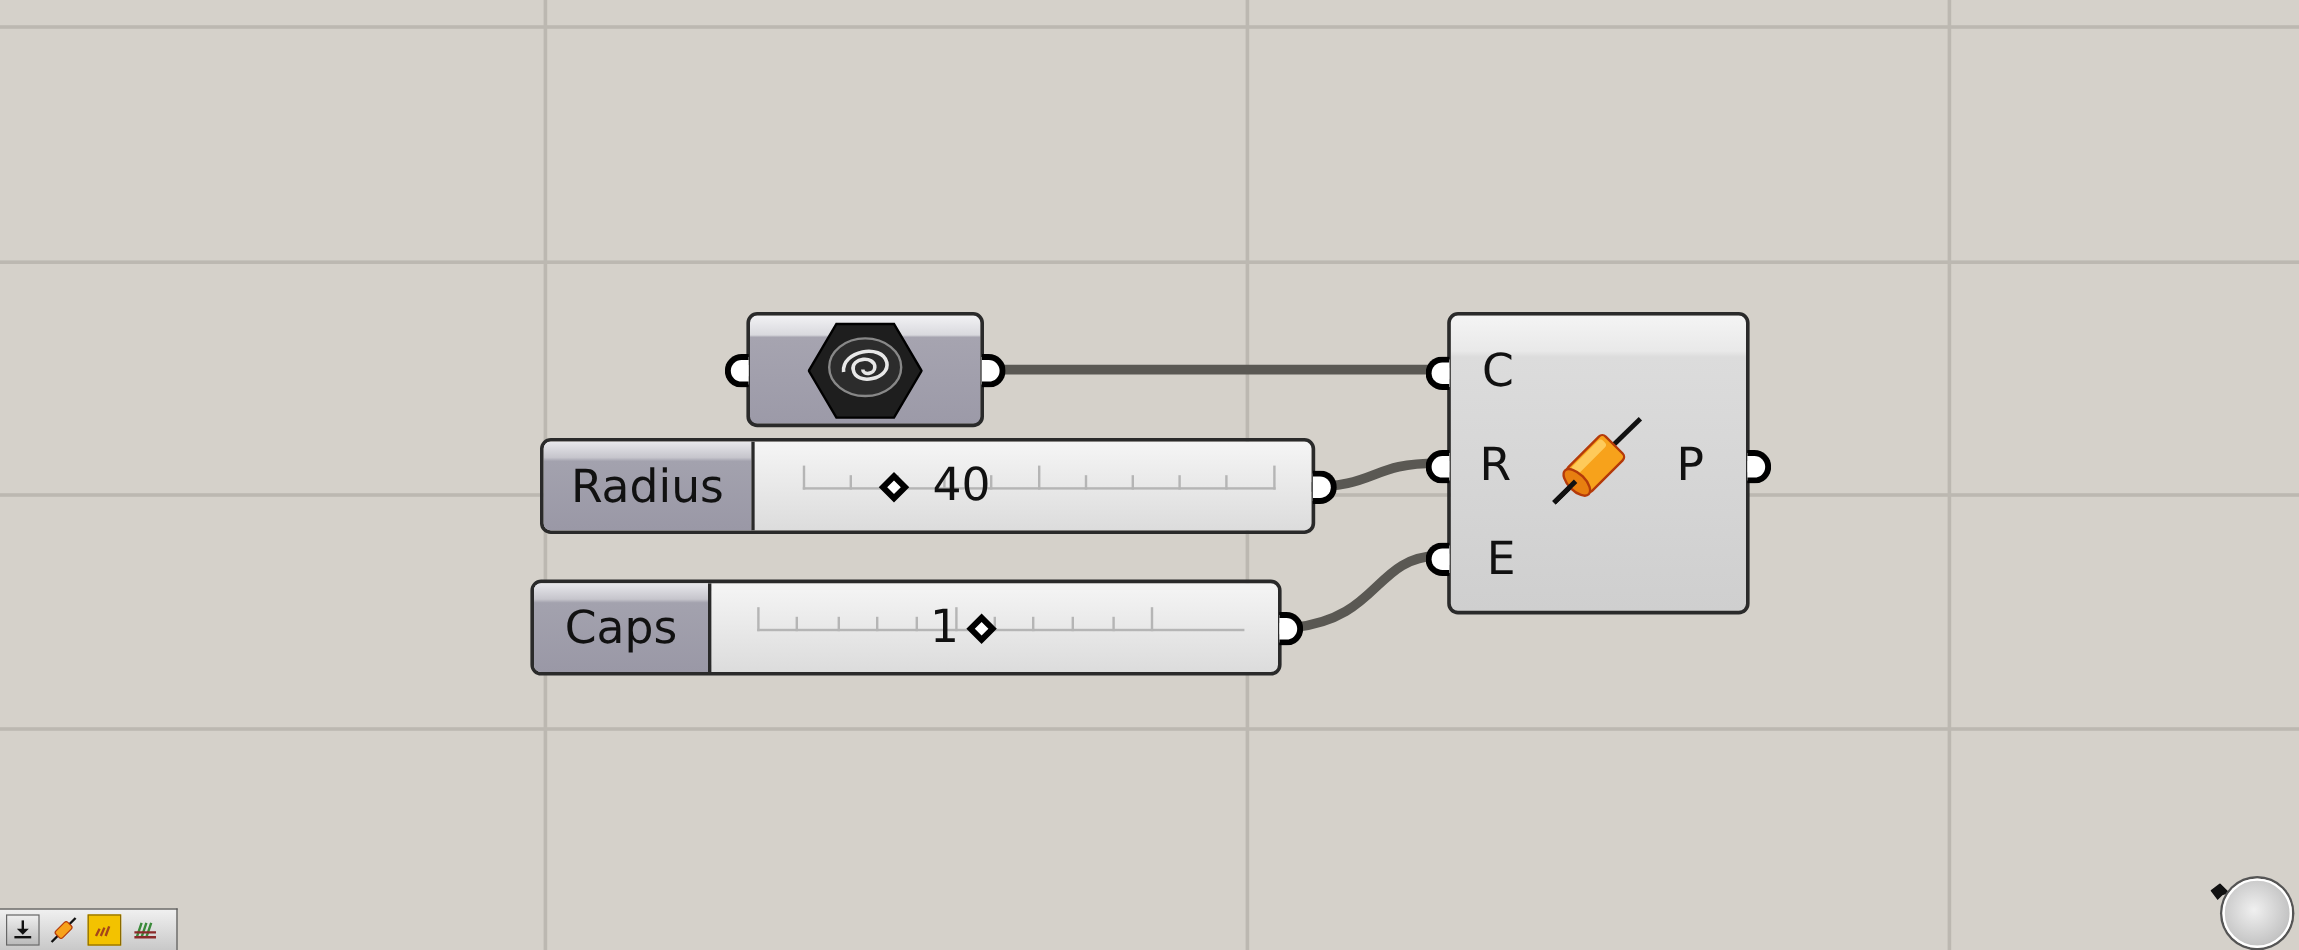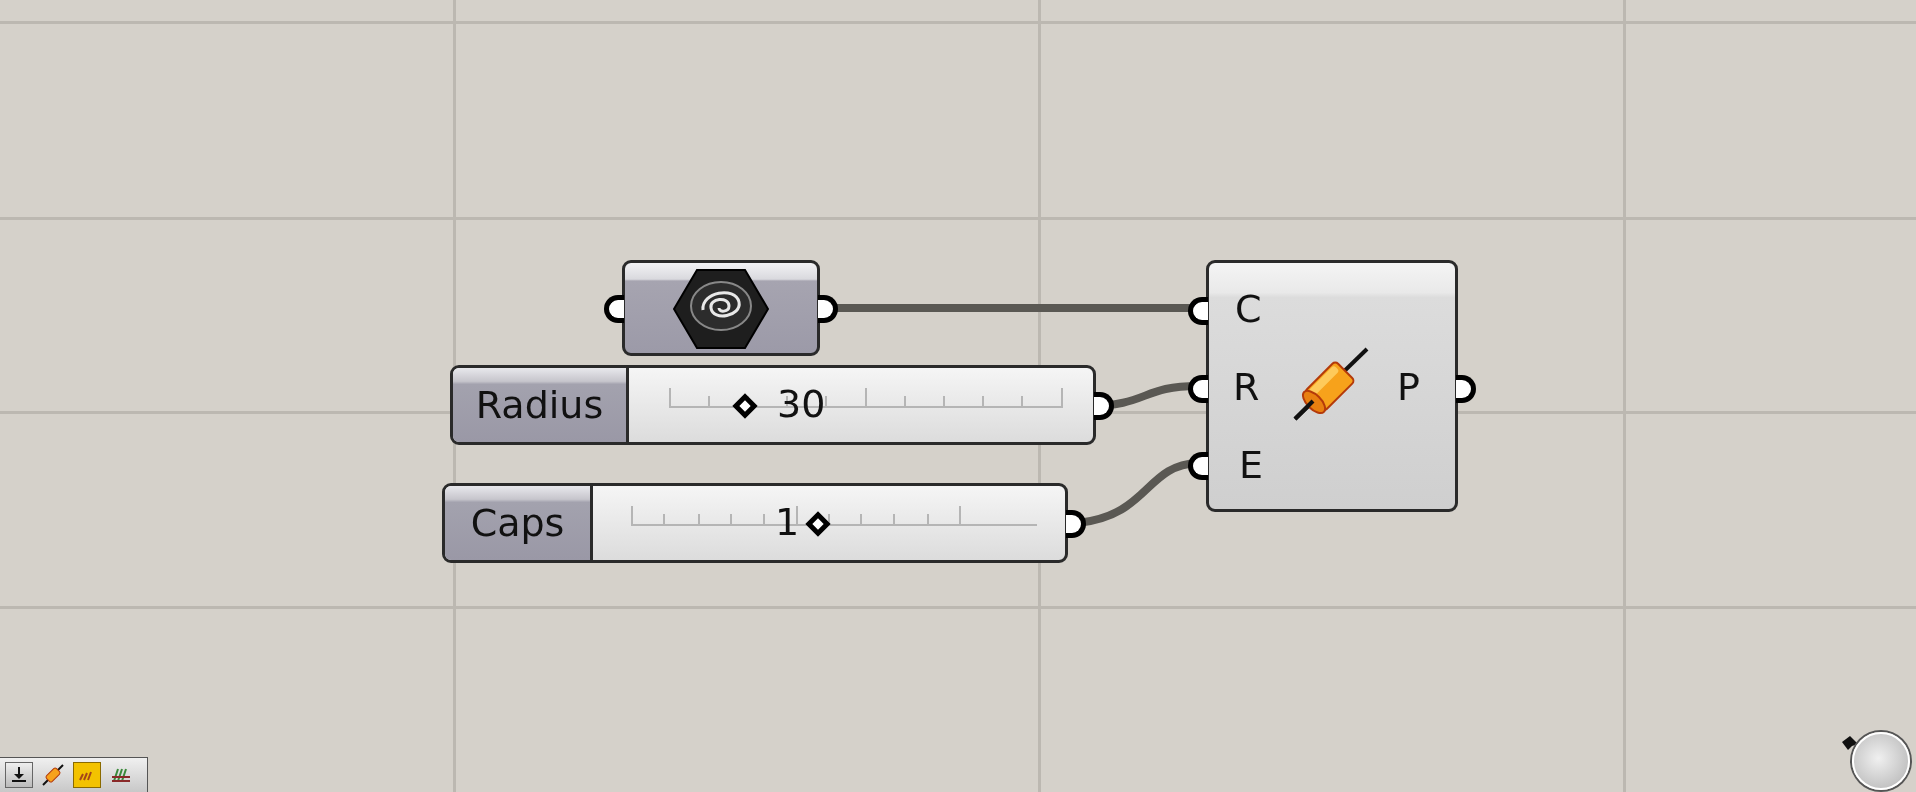--- a/index.html
+++ b/index.html
@@ -94,21 +94,21 @@
     <div class="tick" style="left:117px;height:12px"></div>
     <div class="tick" style="left:156px;height:12px"></div>
     <div class="tick" style="left:196px;height:20px"></div>
     <div class="tick" style="left:235px;height:12px"></div>
     <div class="tick" style="left:274px;height:12px"></div>
     <div class="tick" style="left:313px;height:12px"></div>
     <div class="tick" style="left:352px;height:12px"></div>
     <div class="tick" style="left:392px;height:20px"></div>
   </div>
   <div class="knob" style="left:283px; top:29px;"></div>
-  <div class="value" style="left:324px;">30</div>
+  <div class="value" style="left:324px;">40</div>
   <div class="grip right" style="right:-21px; top:24px;"></div>
 </div>
 
 <div class="node slider" id="caps-slider">
   <div class="label-box" style="width:148px;">Caps</div>
   <div class="track" style="left:186px; width:406px; top:18px;">
     <div class="rail"></div>
     <div class="tick" style="left:0;height:20px"></div>
     <div class="tick" style="left:32px;height:12px"></div>
     <div class="tick" style="left:67px;height:12px"></div>

